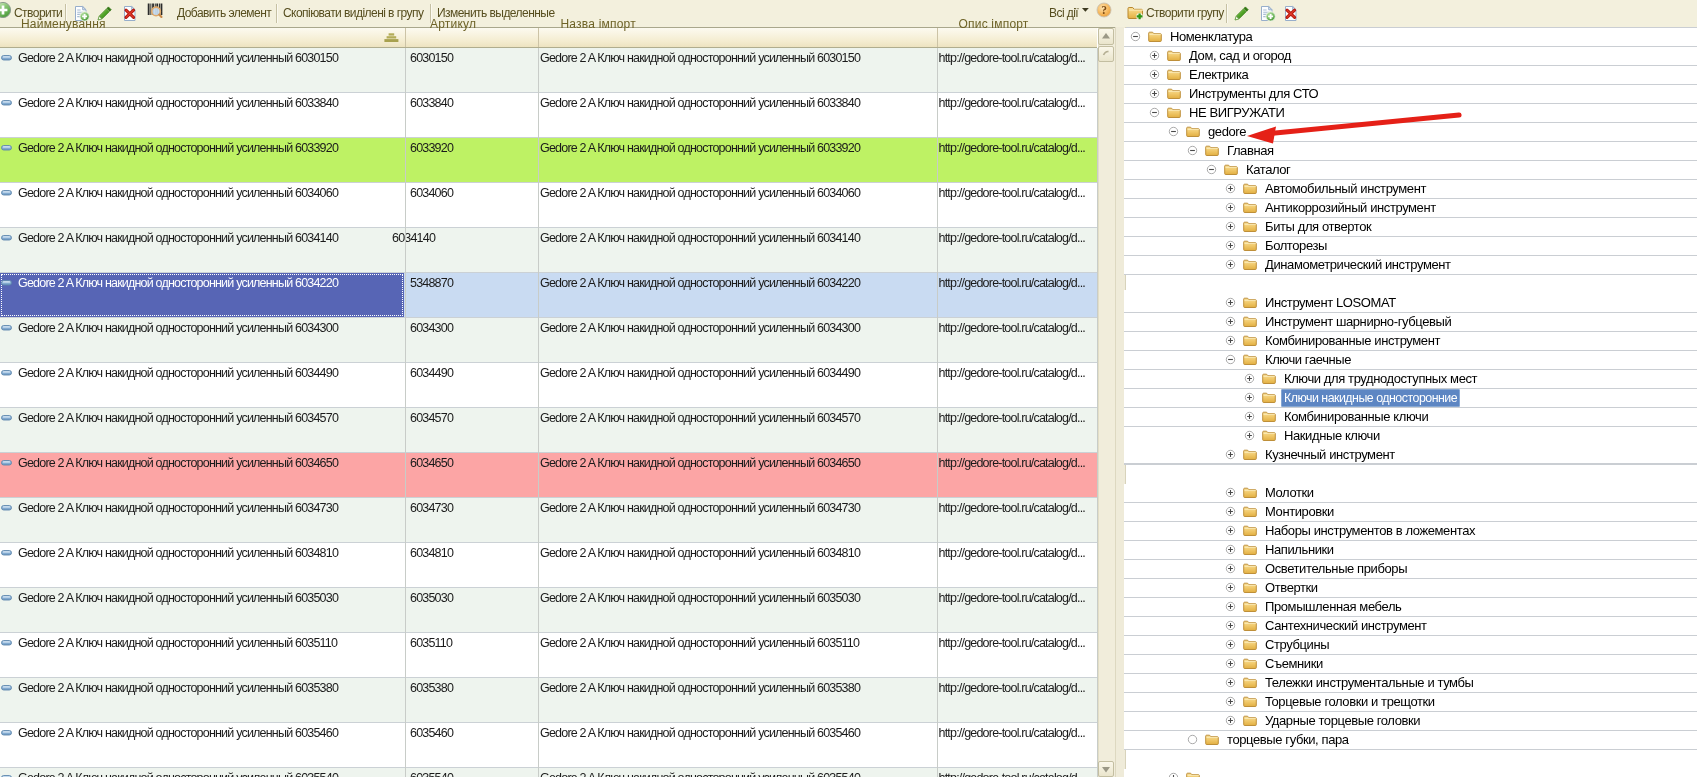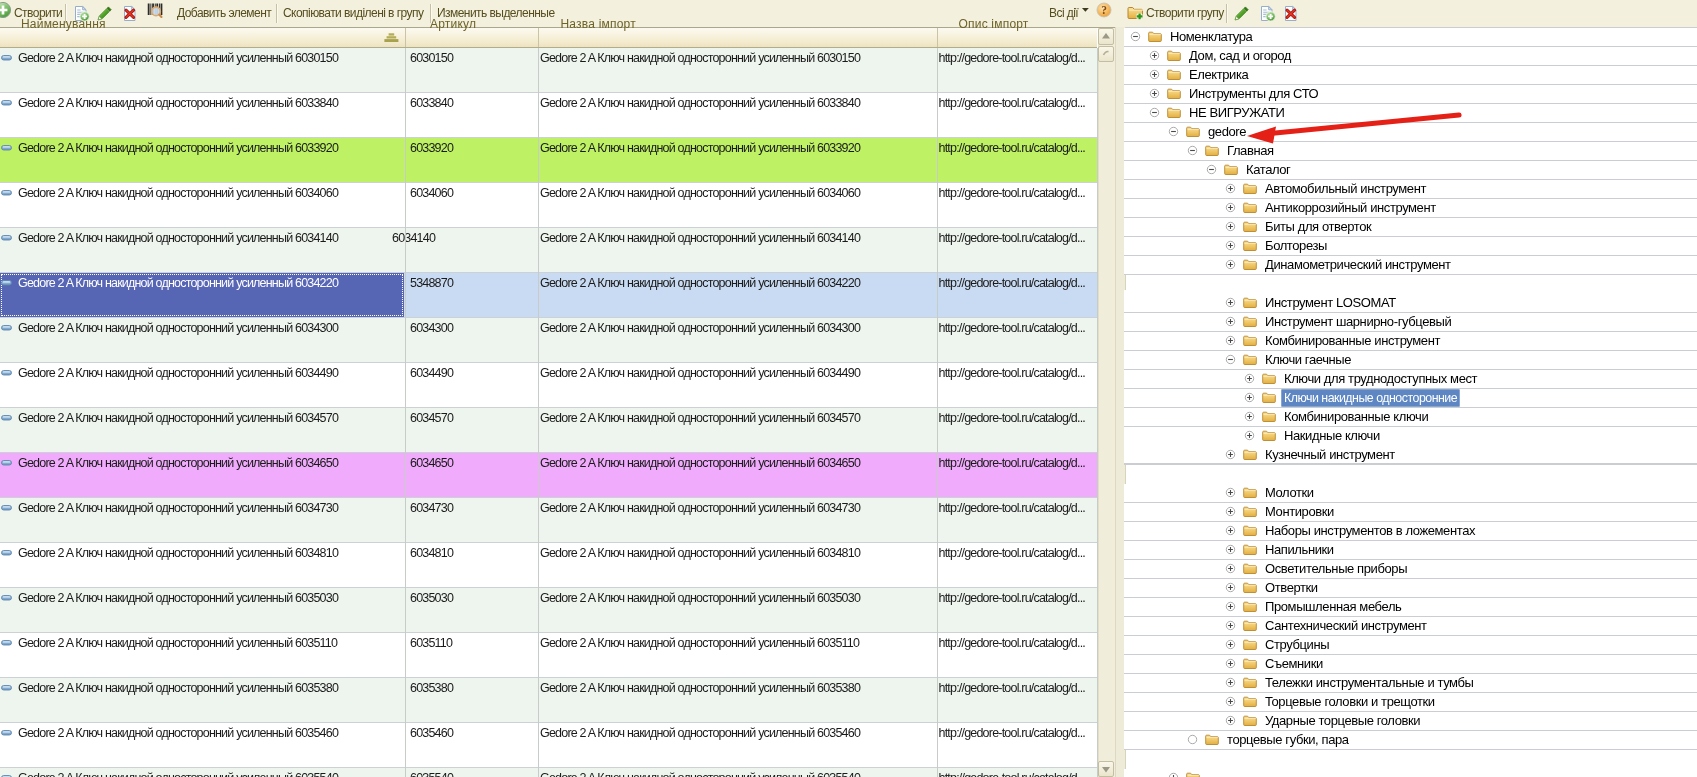--- a/index.html
+++ b/index.html
@@ -237,21 +237,21 @@
 <div class="row" style="top:407.5px;background:#EEF4EE;">
 <svg class="abs" style="left:1px;top:7.5px;" width="11" height="5.5" viewBox="0 0 11 5.5">
 <rect x="0.5" y="0.5" width="10" height="4.5" rx="2.2" fill="url(#gPill)" stroke="#5E87AD" stroke-width="0.9"></rect>
 <rect x="2" y="1.4" width="7" height="1.1" rx="0.55" fill="#E4EFF8" opacity="0.9"></rect>
     </svg>
 <div class="cell" style="left:18px;color:#1a1a1a;">Gedore 2 A Ключ накидной односторонний усиленный 6034570</div>
 <div class="cell" style="left:410px;">6034570</div>
 <div class="cell" style="left:540px;">Gedore 2 A Ключ накидной односторонний усиленный 6034570</div>
 <div class="cell" style="left:938.5px;">http://gedore-tool.ru/catalog/d...</div>
 </div>
-<div class="row" style="top:452.5px;background:#f0abfc;">
+<div class="row" style="top:452.5px;background:#fca5a5;">
 <svg class="abs" style="left:1px;top:7.5px;" width="11" height="5.5" viewBox="0 0 11 5.5">
 <rect x="0.5" y="0.5" width="10" height="4.5" rx="2.2" fill="url(#gPill)" stroke="#5E87AD" stroke-width="0.9"></rect>
 <rect x="2" y="1.4" width="7" height="1.1" rx="0.55" fill="#E4EFF8" opacity="0.9"></rect>
     </svg>
 <div class="cell" style="left:18px;color:#1a1a1a;">Gedore 2 A Ключ накидной односторонний усиленный 6034650</div>
 <div class="cell" style="left:410px;">6034650</div>
 <div class="cell" style="left:540px;">Gedore 2 A Ключ накидной односторонний усиленный 6034650</div>
 <div class="cell" style="left:938.5px;">http://gedore-tool.ru/catalog/d...</div>
 </div>
 <div class="row" style="top:497.5px;background:#EEF4EE;">

